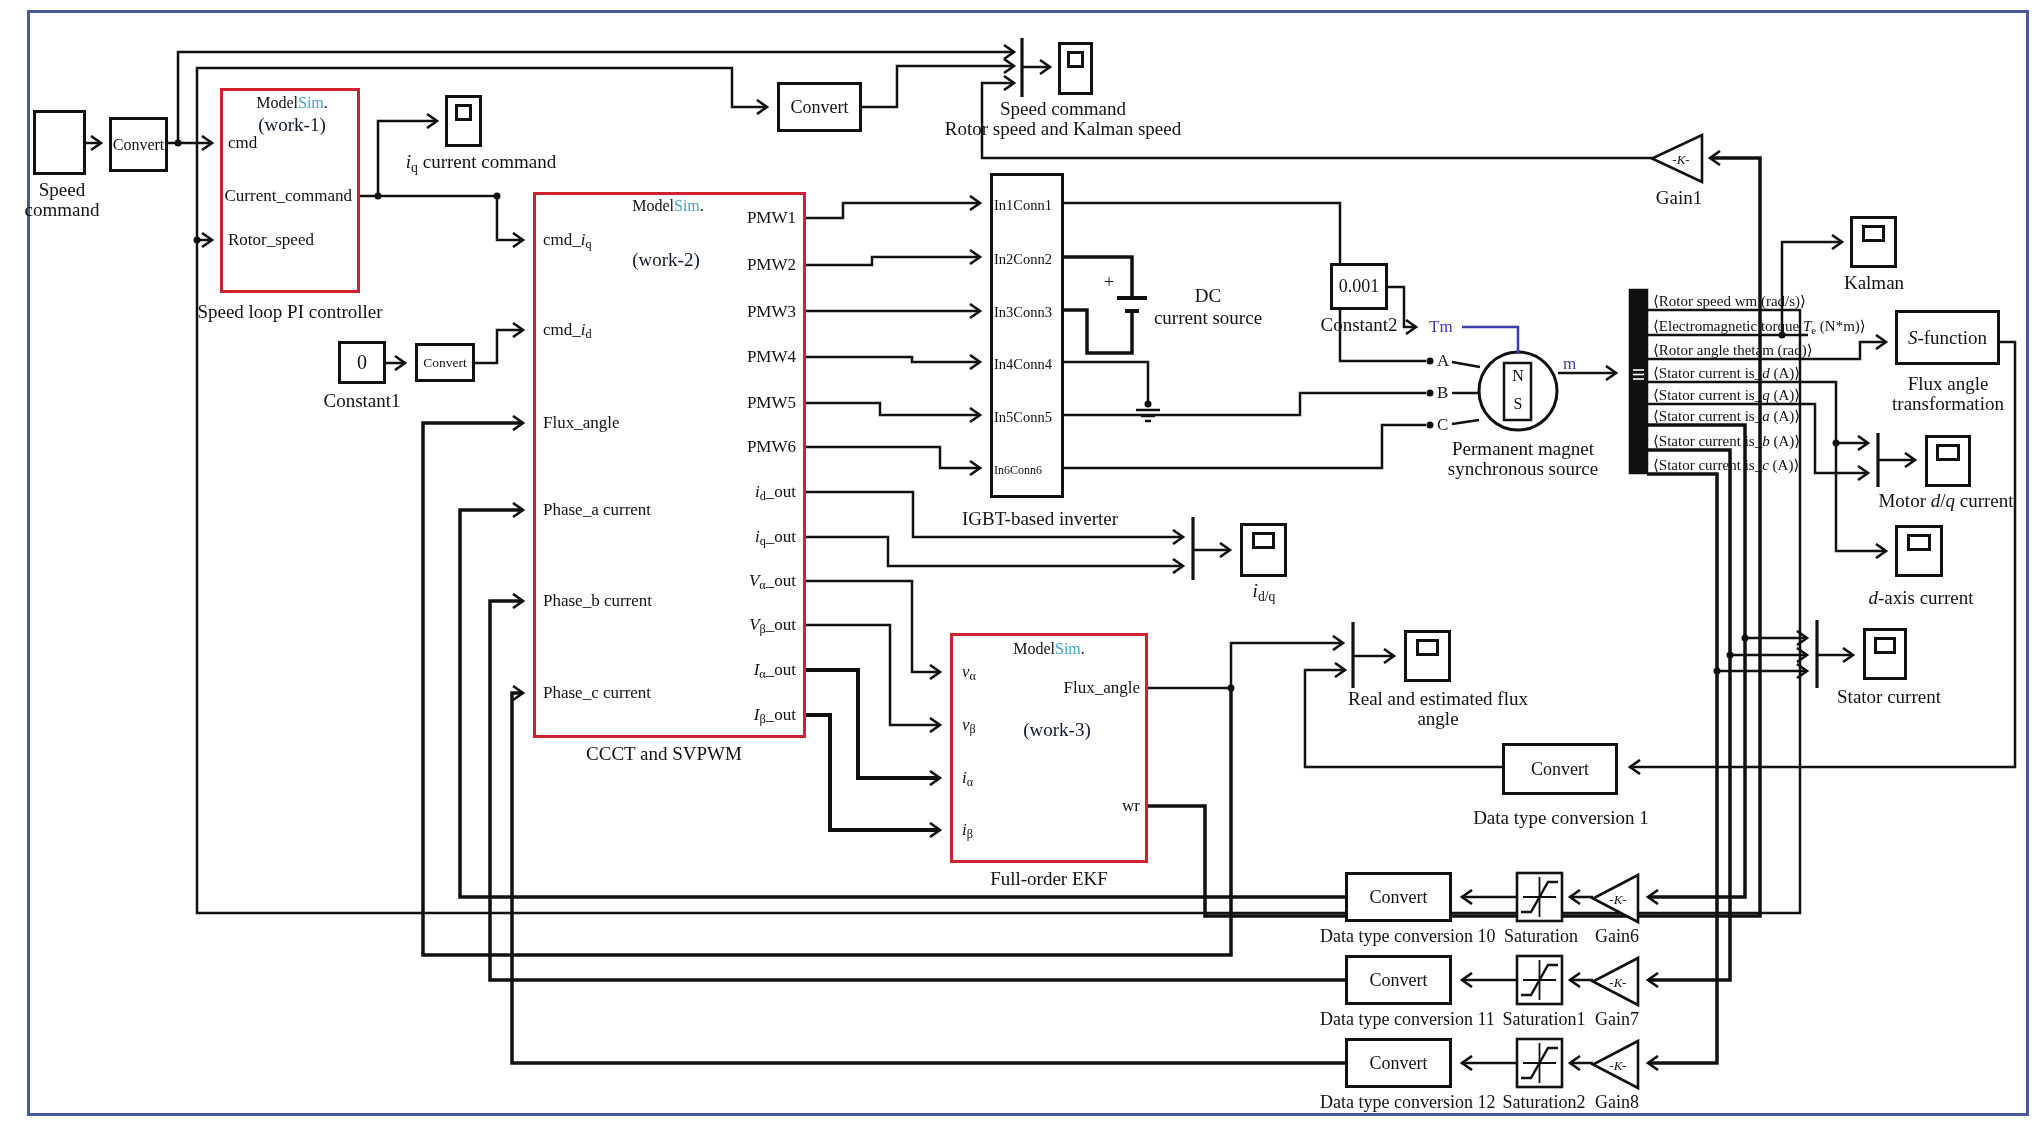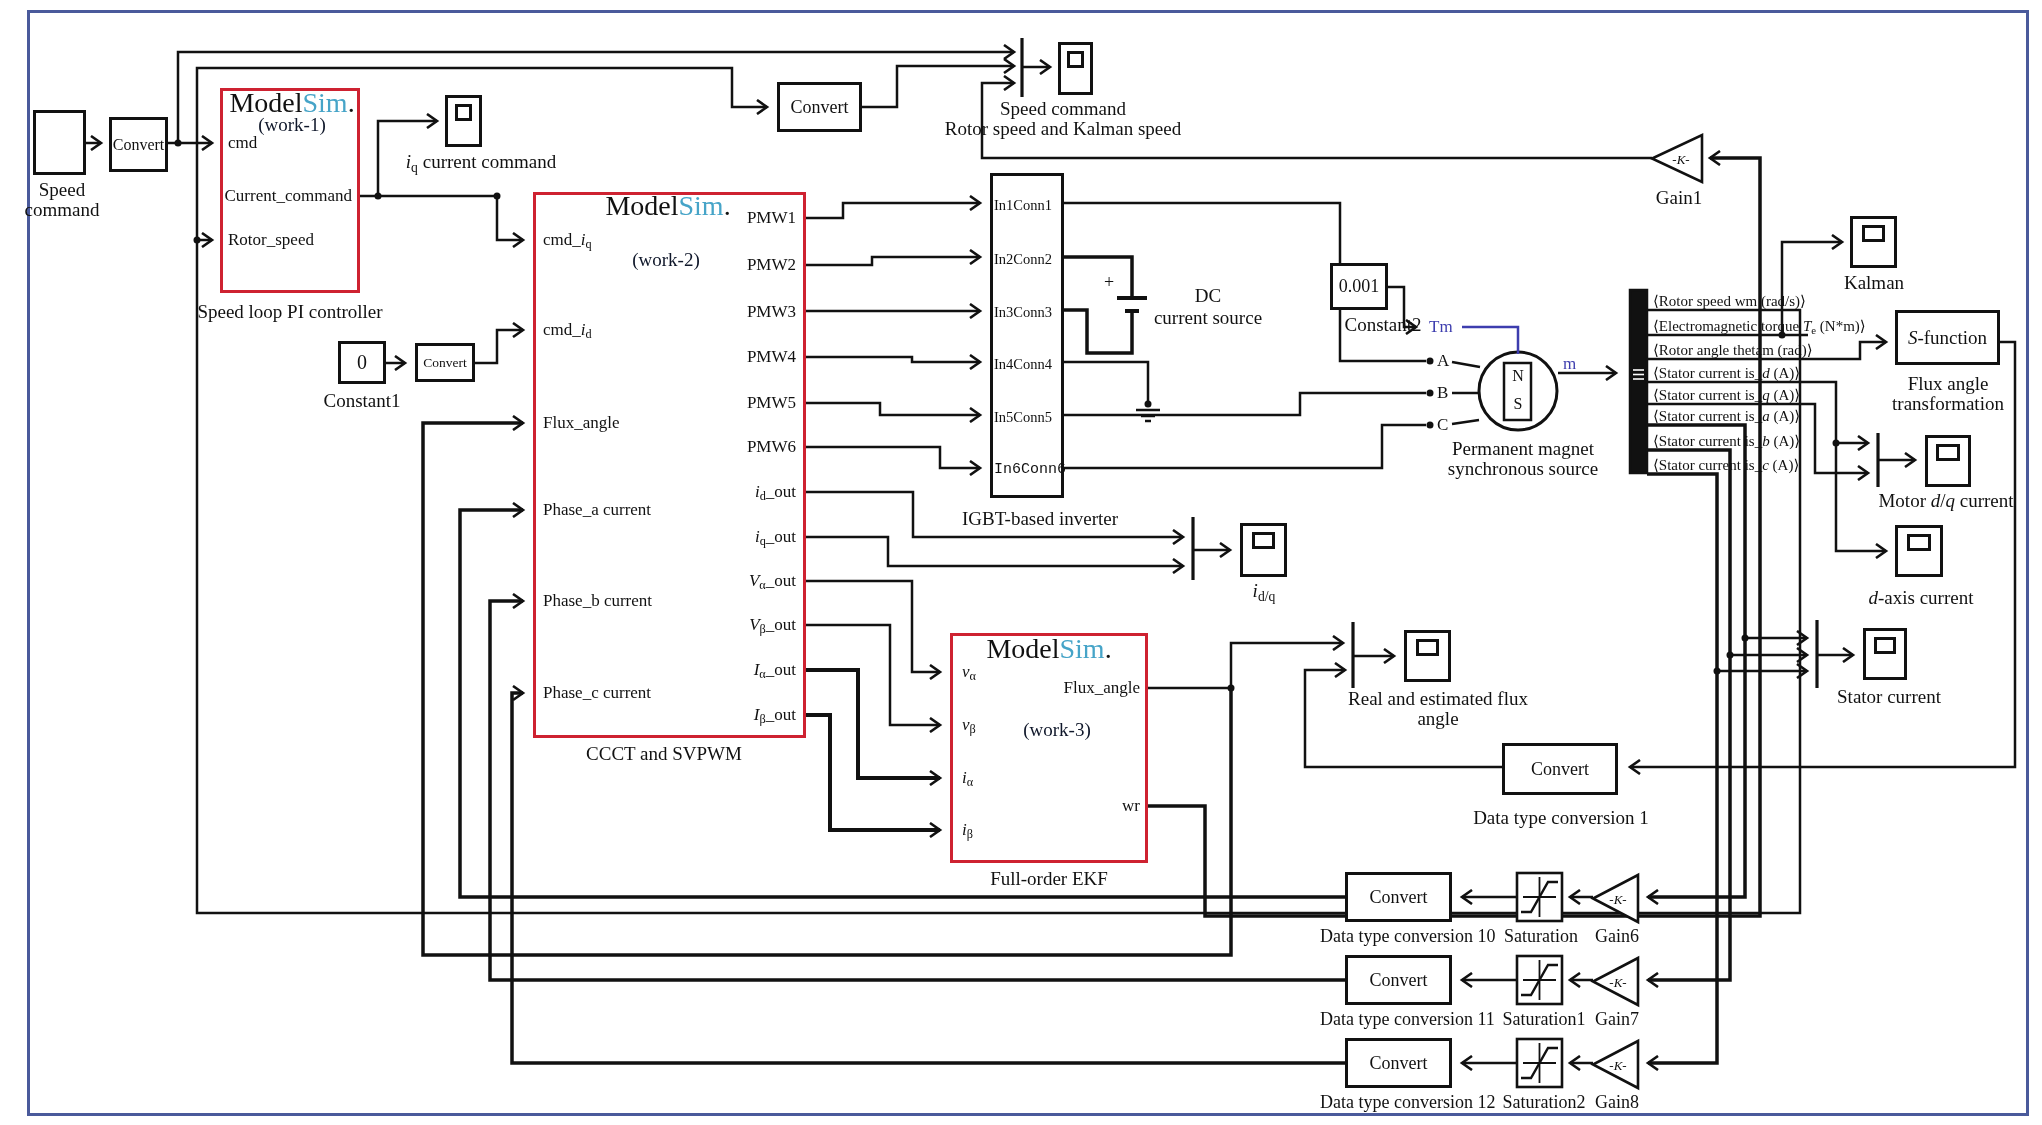--- a/index.html
+++ b/index.html
@@ -17,21 +17,21 @@
   .cap{font-size:19px;}
   .small{font-size:15px;text-align:center;}
   .wrap{white-space:normal;}
   .redtxt{color:#0f172a;}
   .bluetxt{color:#3d3dae;}
   .simtxt{color:#46a4c8;}
   .scope{position:absolute;border:3px solid #111;background:#fff;box-sizing:border-box;z-index:2;}
   .scr{border:3px solid #111;width:58%;height:36%;margin:6px auto 0 auto;box-sizing:border-box;}
   sub{font-size:0.72em;vertical-align:-0.28em;}
   .kk{font-size:13px;font-style:italic;z-index:4;}
-  .brand{font-size:28px;}
+  .brand{font-size:16px;}
 </style>
 </head>
 <body>
 
 <div id="canvas">
 <div id="frame"></div>
 
 <svg class="layer" width="2042" height="1125" viewBox="0 0 2042 1125">
   <defs>
     <marker id="ar" viewBox="-12 -8 16 16" markerWidth="16" markerHeight="16" refX="0" refY="0" orient="auto" markerUnits="userSpaceOnUse">
@@ -259,31 +259,31 @@
     </div>
 <div class="t c cap" style="left:1063px;top:99px;">Speed command</div>
 <div class="t c cap" style="left:1063px;top:119px;">Rotor speed and Kalman speed</div>
 
 <div class="blk" style="left:990px;top:173px;width:74px;height:325px;"></div>
 <span class="t" style="left:994px;top:195px;font-size:14.5px;">In1Conn1</span>
 <span class="t" style="left:994px;top:249px;font-size:14.5px;">In2Conn2</span>
 <span class="t" style="left:994px;top:302px;font-size:14.5px;">In3Conn3</span>
 <span class="t" style="left:994px;top:354px;font-size:14.5px;">In4Conn4</span>
 <span class="t" style="left:994px;top:407px;font-size:14.5px;">In5Conn5</span>
-<span class="t" style="left:994px;top:460px;font-size:15px;font-family:Liberation Mono, monospace;">In6Conn6</span>
+<span class="t" style="left:994px;top:460px;font-size:12px;">In6Conn6</span>
 <div class="t c cap" style="left:1040px;top:509px;">IGBT-based inverter</div>
 
 <span class="t" style="left:1104px;top:272px;font-size:18px;">+</span>
 <div class="t c cap" style="left:1208px;top:286px;">DC</div>
 <div class="t c cap" style="left:1208px;top:308px;">current source</div>
 
 <div class="blk" style="left:1330px;top:263px;width:58px;height:47px;">
       <span>0.001</span>
     </div>
-<div class="t c cap" style="left:1359px;top:315px;margin-left:24px;">Constant2</div>
+<div class="t c cap" style="left:1359px;top:315px;">Constant2</div>
 
 <span class="t bluetxt" style="left:1429px;top:317px;">Tm</span>
 <span class="t" style="left:1437px;top:351px;">A</span>
 <span class="t" style="left:1437px;top:383px;">B</span>
 <span class="t" style="left:1437px;top:415px;">C</span>
 <span class="t c" style="left:1518px;top:366px;font-size:16px;">N</span>
 <span class="t c" style="left:1518px;top:394px;font-size:16px;">S</span>
 <span class="t bluetxt" style="left:1563px;top:354px;">m</span>
 <div class="t c cap wrap" style="left:1523px;top:439px;width:205px;">Permanent magnet synchronous source</div>
 

